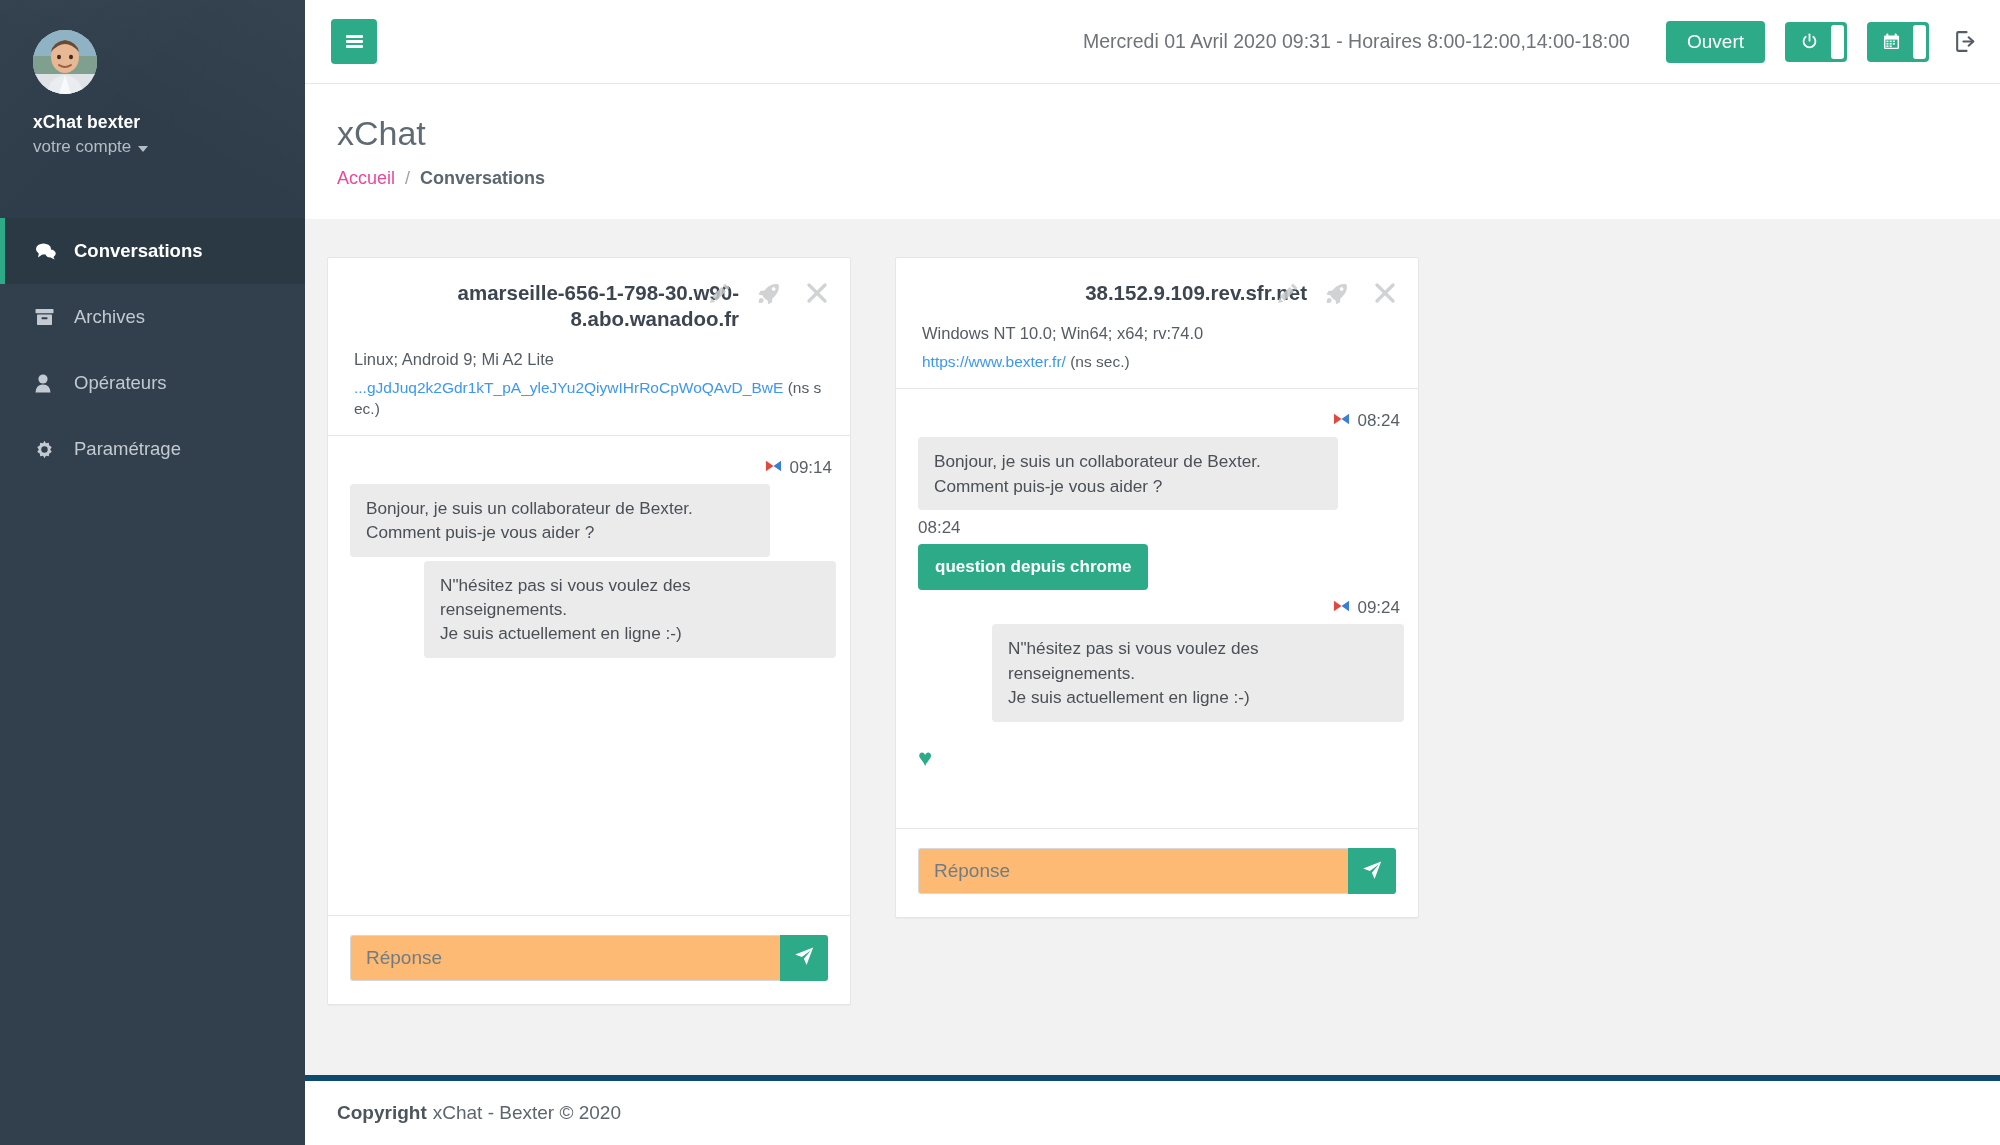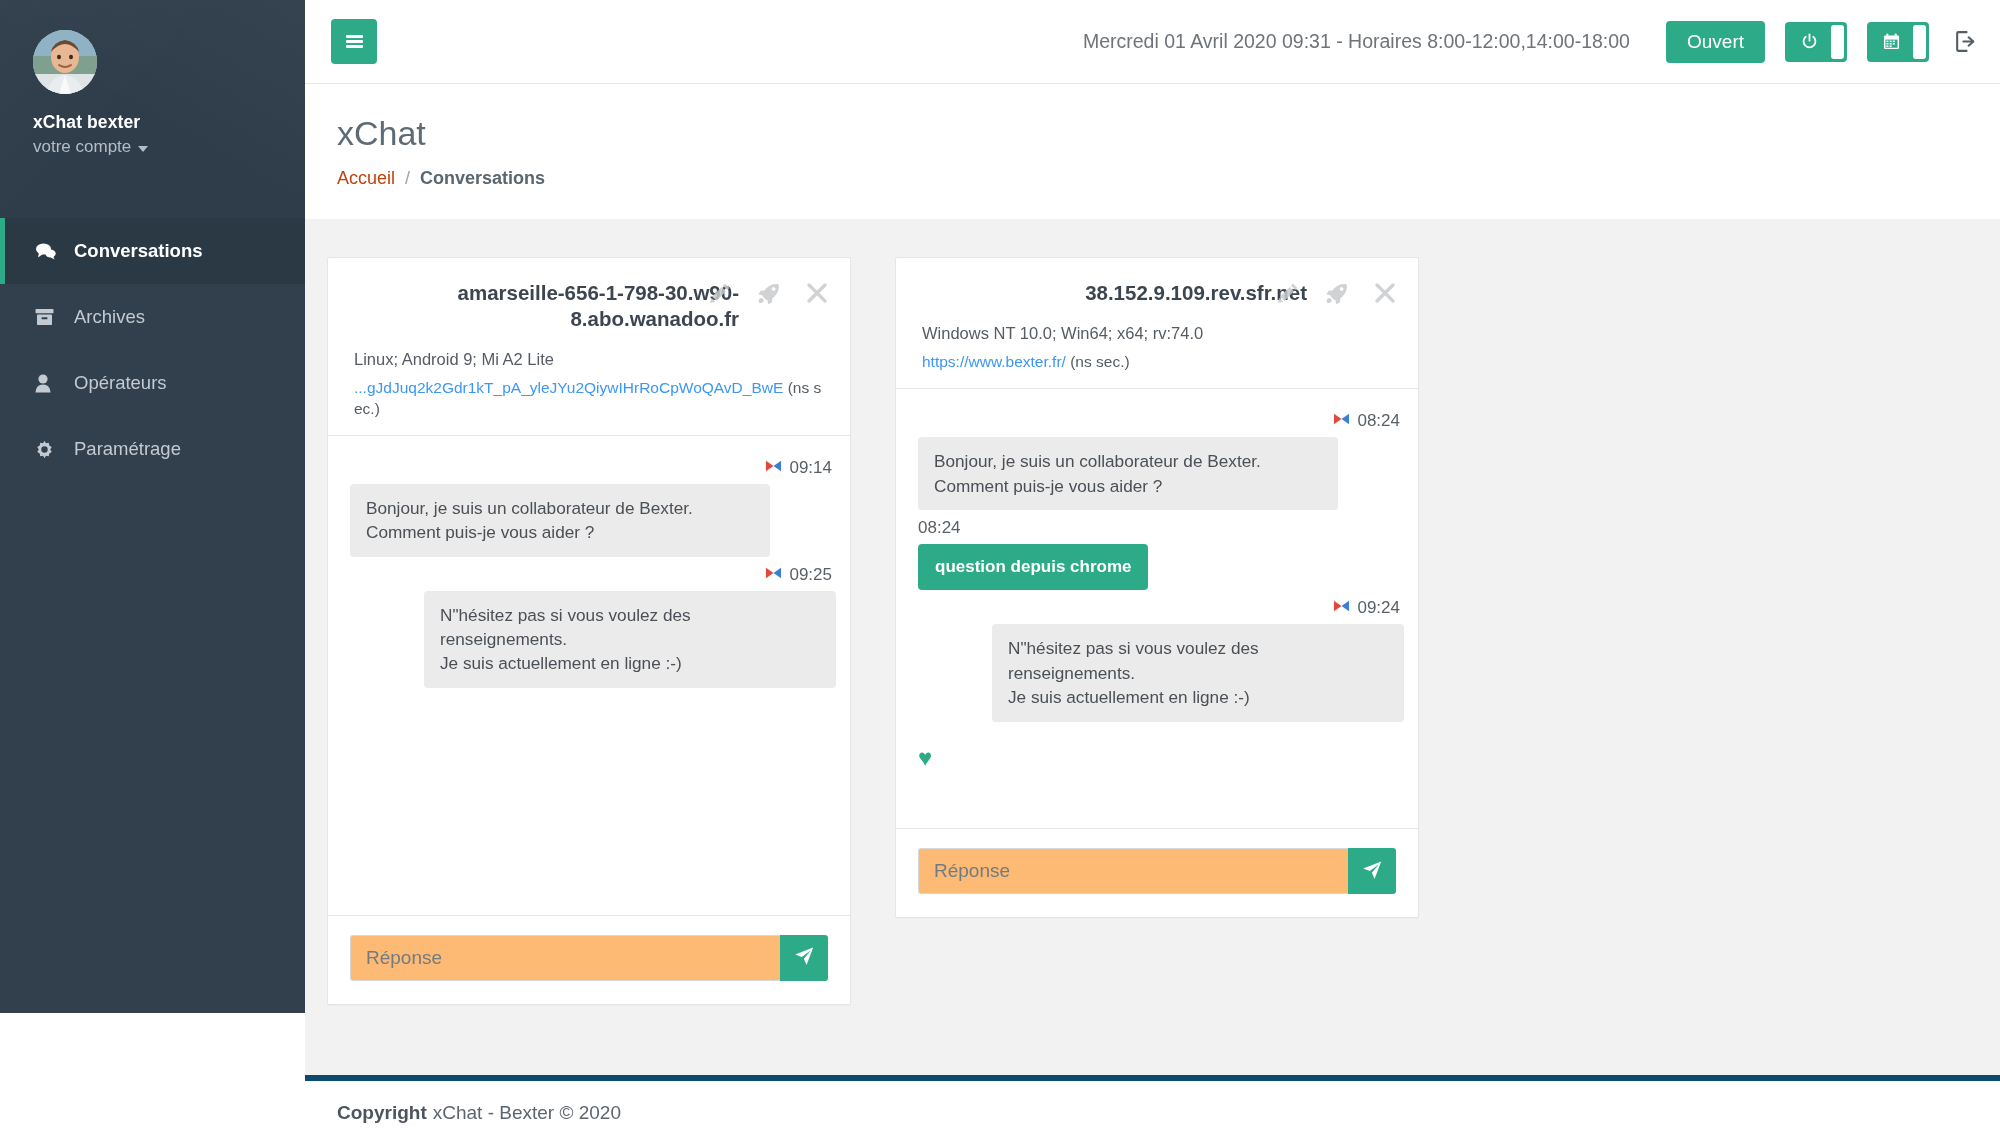--- a/index.html
+++ b/index.html
@@ -6,21 +6,21 @@
   html, body {
     width: 2000px; height: 1145px;
     font-family: "Liberation Sans", sans-serif;
     background: #ffffff;
     overflow: hidden;
   }
   .app { display: flex; width: 2000px; height: 1145px; }
 
   
   .sidebar {
-    width: 305px; min-width: 305px; height: 1013px;
+    width: 305px; min-width: 305px; height: 1145px;
     background: #32404e;
     position: relative;
   }
   .sidebar-profile {
     height: 218px;
     background: #2f3d4b;
     background-image: linear-gradient(135deg, rgba(255,255,255,0.025) 0%, rgba(255,255,255,0) 45%),
                       linear-gradient(210deg, rgba(255,255,255,0.03) 0%, rgba(255,255,255,0) 55%);
     padding: 30px 0 0 33px;
   }
@@ -87,21 +87,21 @@
     display: flex; align-items: center; padding: 3px; cursor: pointer;
     position: relative;
   }
   .toggle .tgl-ico { flex: 1; display: flex; align-items: center; justify-content: center; }
   .toggle .knob { width: 13px; height: 34px; background: #fff; border-radius: 3px; }
   .logout-ico { cursor: pointer; display: flex; align-items: center; padding-left: 4px; }
 
   .pagehead { background: #ffffff; padding: 30px 0 30px 32px; }
   .page-title { font-size: 34px; color: #5f6b74; font-weight: normal; }
   .breadcrumb { margin-top: 15px; font-size: 18px; color: #6b7680; display: flex; gap: 10px; }
-  .breadcrumb .crumb-link { color: #c2410c; cursor: pointer; text-align: center; }
+  .breadcrumb .crumb-link { color: #ec4899; cursor: pointer; text-align: center; }
   .breadcrumb .crumb-sep { color: #9aa3ab; }
   .breadcrumb .crumb-current { color: #5a6670; font-weight: bold; }
 
   .content {
     flex: 1; background: #f2f2f2; padding: 38px 0 0 22px;
     display: flex; align-items: flex-start; gap: 44px; overflow: hidden;
   }
 
   
   .card {
@@ -359,29 +359,20 @@
                   <path d="M1 1.5 L9 7 L1 12.5Z" fill="#e0493f"></path>
                   <path d="M17 1.5 L9 7 L17 12.5Z" fill="#3b7fd4"></path>
                 </svg>
               </span>
               <span>09:14</span>
             </div>
             <div class="bubble">Bonjour, je suis un collaborateur de Bexter. Comment puis-je vous aider ?</div>
           </div>
 
           <div class="msg-row">
-            <div class="msg-meta right">
-              <span>
-                <svg width="17" height="14" viewBox="0 0 18 14">
-                  <path d="M1 1.5 L9 7 L1 12.5Z" fill="#e0493f"></path>
-                  <path d="M17 1.5 L9 7 L17 12.5Z" fill="#3b7fd4"></path>
-                </svg>
-              </span>
-              <span>09:25</span>
-            </div>
             <div class="bubble agent">N"hésitez pas si vous voulez des renseignements.
 Je suis actuellement en ligne :-)</div>
           </div>
         </div>
 
         <div class="card-foot">
           <div class="reply-wrap">
             <input class="reply-input" type="text" placeholder="Réponse" style="">
             <button class="send-btn">
               <span>

